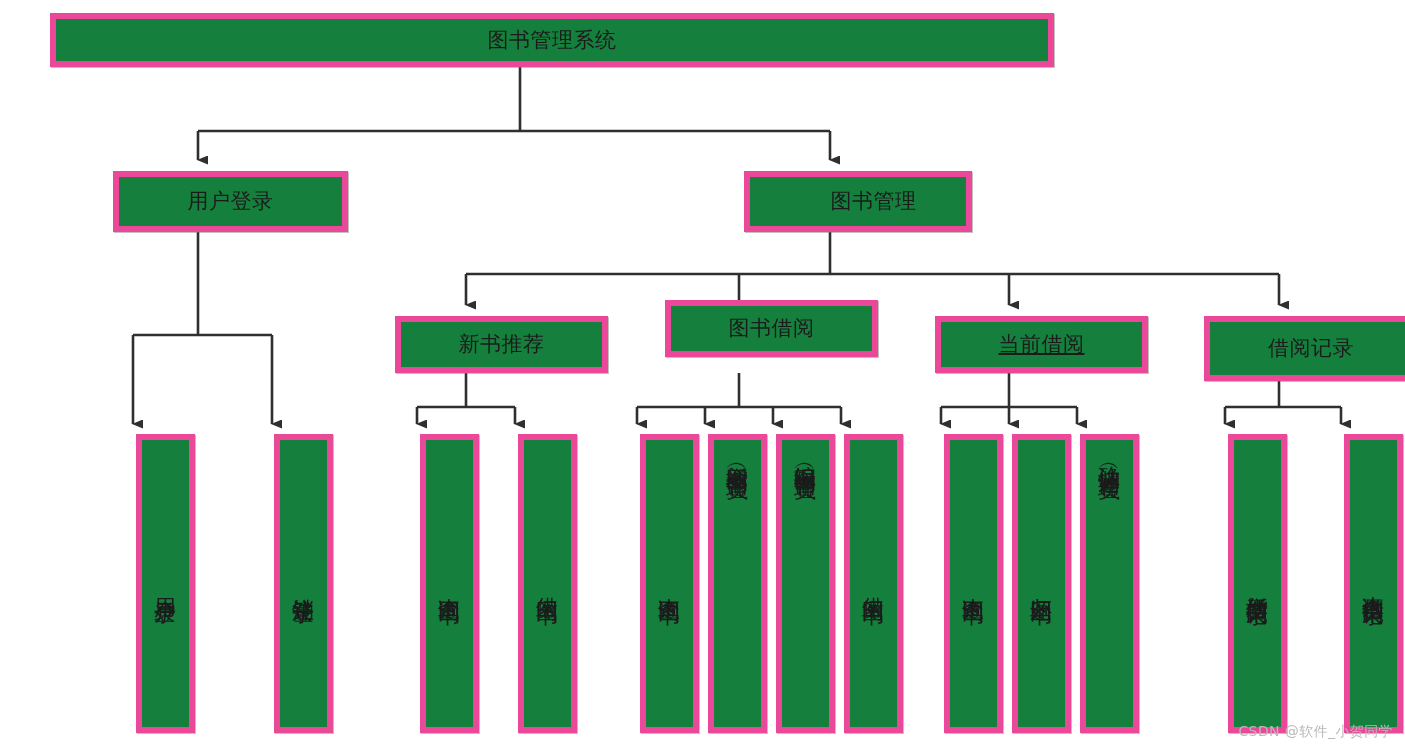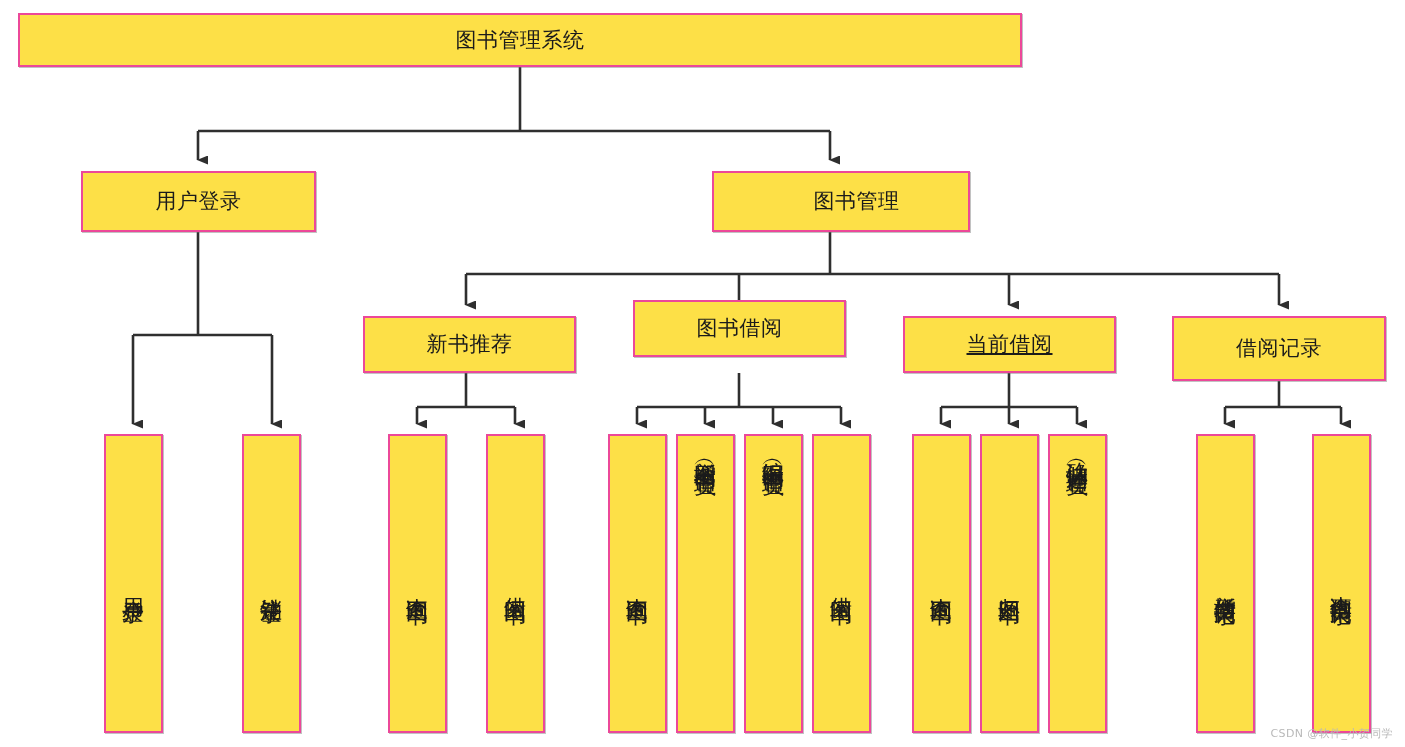--- a/index.html
+++ b/index.html
@@ -22,27 +22,28 @@
     position: absolute;
     left: 0;
     top: 0;
     width: 1405px;
     height: 747px;
     pointer-events: none;
   }
   .node {
     position: absolute;
     box-sizing: border-box;
-    background: #fde047;
-    border: 2px solid #ec4899;
+    background: #15803d;
+    border: 6px solid #ec4899;
     display: flex;
     align-items: center;
     justify-content: center;
     color: #1b1b1b;
     box-shadow: 1px 1px 0 rgba(120,120,120,0.45);
+    margin-left: 32px;
   }
   .node-label {
     display: block;
     text-align: center;
     line-height: 1.18;
     letter-spacing: 0.5px;
   }
   .node.horizontal .node-label {
     font-size: 21px;
     white-space: nowrap;
@@ -61,21 +62,21 @@
     margin: 0 auto;
   }
   .node.vertical.mid-anchor {
     align-items: center;
     padding-top: 0;
   }
   #watermark {
     position: absolute;
     right: 12px;
     bottom: 6px;
-    font-size: 11px;
+    font-size: 14px;
     color: #b9b9b9;
     white-space: nowrap;
     letter-spacing: 0.4px;
   }
 </style>
 </head>
 <body>
 
 <div id="diagram-root">
 
@@ -129,21 +130,21 @@
     </g>
   </svg>
 
   <div class="node horizontal" style="left:18px; top:13px; width:1004px; height:54px;">
     <span class="node-label">图书管理系统</span>
   </div>
 
   <div class="node horizontal" style="left:81px; top:171px; width:235px; height:61px;">
     <span class="node-label">用户登录</span>
   </div>
-  <div class="node horizontal" style="left:712px; top:171px; width:258px; height:61px;padding-left:31px;">
+  <div class="node horizontal" style="left:712px; top:171px; width:228px; height:61px;padding-left:31px;">
     <span class="node-label">图书管理</span>
   </div>
 
   <div class="node horizontal" style="left:363px; top:316px; width:213px; height:57px;">
     <span class="node-label">新书推荐</span>
   </div>
   <div class="node horizontal" style="left:633px; top:300px; width:213px; height:57px;">
     <span class="node-label">图书借阅</span>
   </div>
   <div class="node horizontal" style="left:903px; top:316px; width:213px; height:57px;text-decoration:underline;">

